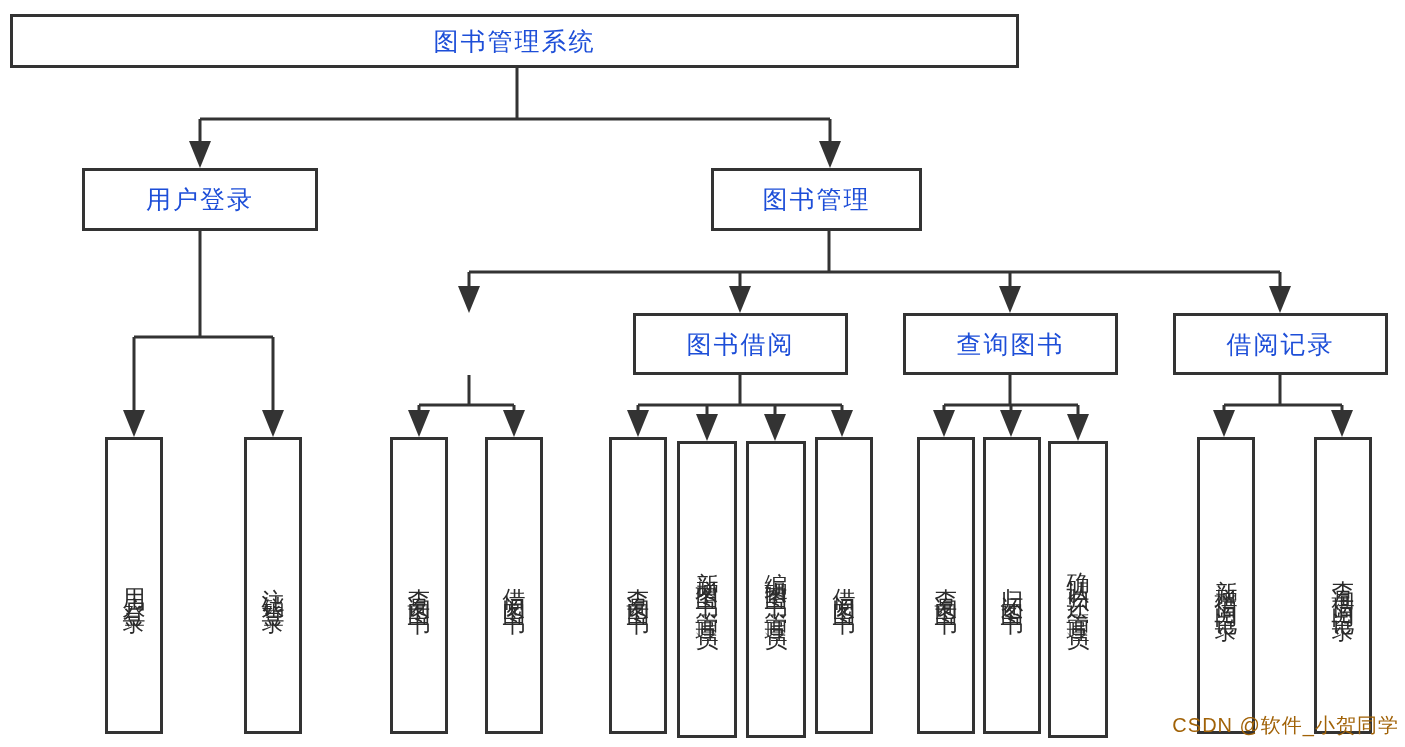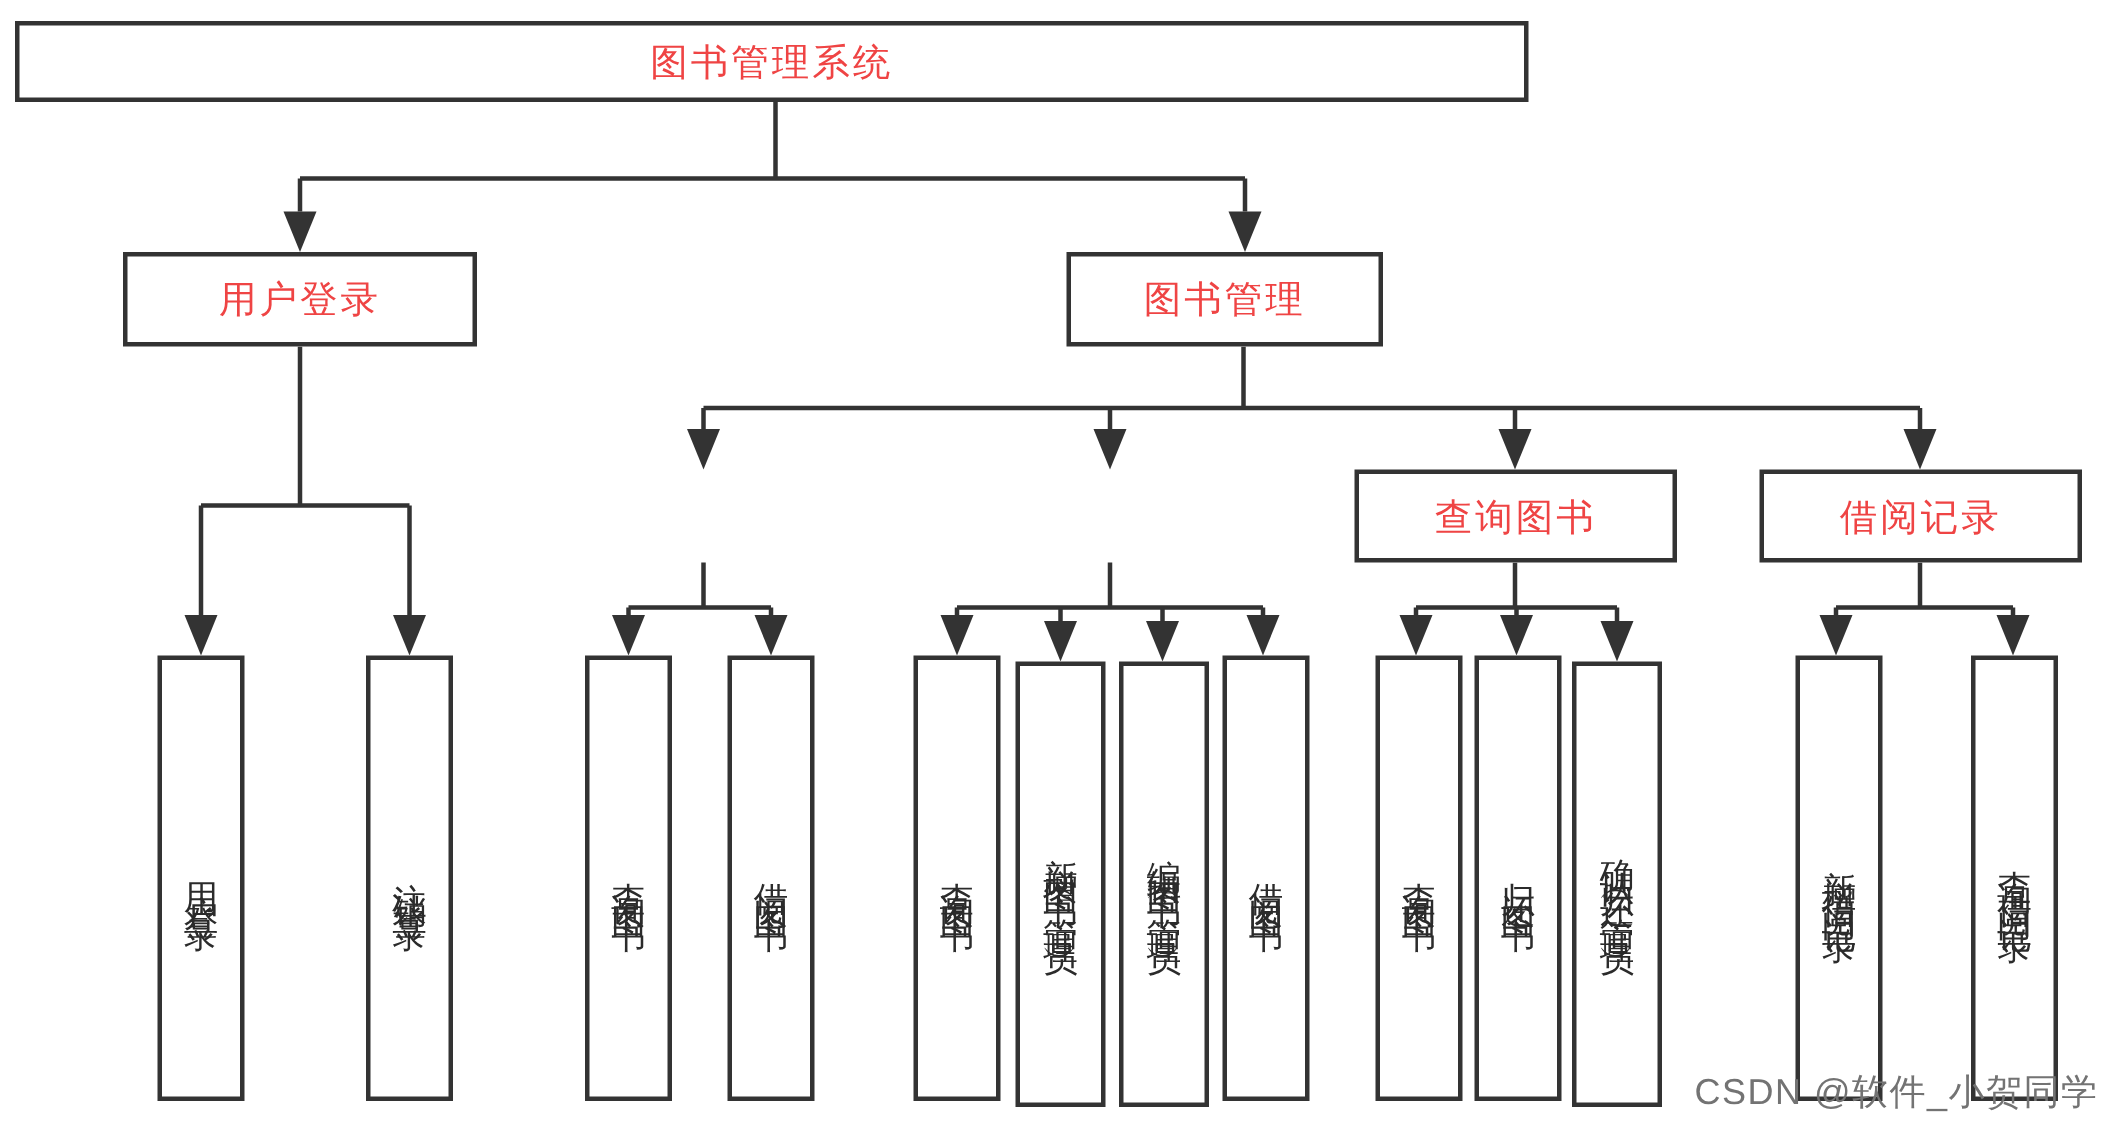--- a/index.html
+++ b/index.html
@@ -24,21 +24,21 @@
   svg.connectors polygon { fill: #333333; }
 
   .node {
     position: absolute;
     box-sizing: border-box;
     border: 3px solid #333333;
     background: #ffffff;
     display: flex;
     align-items: center;
     justify-content: center;
-    color: #ef4444;
+    color: #1d4ed8;
   }
   .hlabel {
     font-size: 25px;
     letter-spacing: 2px;
     white-space: nowrap;
   }
   .root-box  { left: 10px;  top: 14px;  width: 1009px; height: 54px; }
   .l2-a      { left: 82px;  top: 168px; width: 236px;  height: 63px; }
   .l2-b      { left: 711px; top: 168px; width: 211px;  height: 63px; }
   .l3        { top: 313px;  width: 215px; height: 62px; }
@@ -66,23 +66,23 @@
     font-size: 23px;
     letter-spacing: 8px;
     color: #2b2b2b;
     line-height: 1;
     white-space: nowrap;
   }
   .watermark {
     position: absolute;
     right: 6px;
     top: 712px;
-    font-size: 24px;
+    font-size: 20px;
     letter-spacing: 1px;
-    color: #737373;
+    color: #a16207;
     white-space: nowrap;
   }
 </style>
 </head>
 <body>
 
 <div class="stage">
 
   <svg class="connectors" viewBox="0 0 1405 747" aria-hidden="true">
     <path d="M517 68 V119 M200 119 H830 M200 119 V141 M830 119 V141"></path>
@@ -118,20 +118,23 @@
     <span class="hlabel">图书管理系统</span>
   </div>
 
   <div class="node l2-a">
     <span class="hlabel">用户登录</span>
   </div>
   <div class="node l2-b">
     <span class="hlabel">图书管理</span>
   </div>
 
+  <div class="node l3 l3-2">
+    <span class="hlabel">图书借阅</span>
+  </div>
   <div class="node l3 l3-3">
     <span class="hlabel">查询图书</span>
   </div>
   <div class="node l3 l3-4">
     <span class="hlabel">借阅记录</span>
   </div>
 
   <div class="leaf" style="left:105px">
     <span class="vtext">用户登录</span>
   </div>

